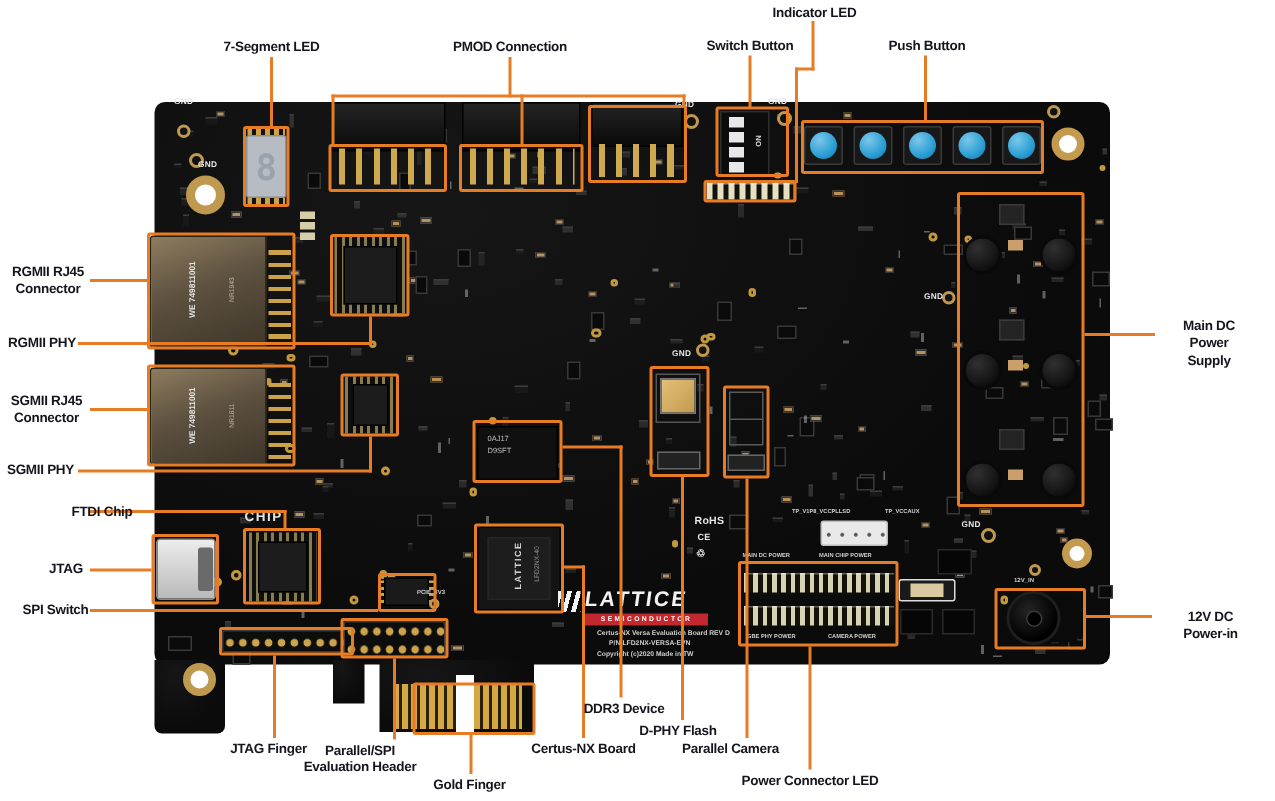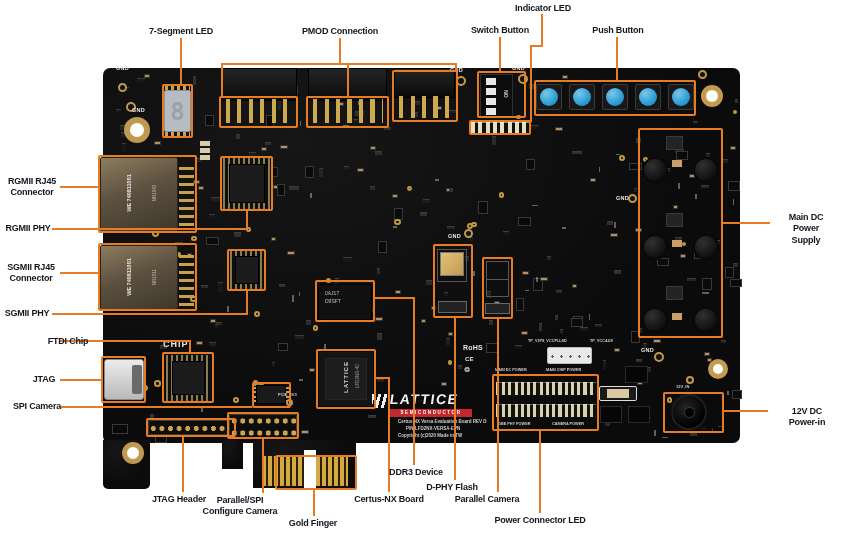--- a/index.html
+++ b/index.html
@@ -534,24 +534,24 @@
   <div class="clabel" style="left:543px;top:3px;">Indicator LED</div>
   <div class="clabel" style="left:618px;top:25px;">Push Button</div>
   <div class="clabel" style="left:32px;top:176px;">RGMII RJ45
 Connector</div>
   <div class="clabel" style="left:28px;top:223px;">RGMII PHY</div>
   <div class="clabel" style="left:31px;top:262px;">SGMII RJ45
 Connector</div>
   <div class="clabel" style="left:27px;top:308px;">SGMII PHY</div>
   <div class="clabel" style="left:36px;top:336px;margin-left:32px;">FTDI Chip</div>
   <div class="clabel" style="left:44px;top:374px;">JTAG</div>
-  <div class="clabel" style="left:37px;top:401px;">SPI Camera</div>
-  <div class="clabel" style="left:179px;top:494px;">JTAG Header</div>
+  <div class="clabel" style="left:37px;top:401px;">SPI Switch</div>
+  <div class="clabel" style="left:179px;top:494px;">JTAG Finger</div>
   <div class="clabel" style="left:240px;top:495px;">Parallel/SPI
-Configure Camera</div>
+Evaluation Header</div>
   <div class="clabel" style="left:313px;top:518px;">Gold Finger</div>
   <div class="clabel" style="left:389px;top:494px;">Certus-NX Board</div>
   <div class="clabel" style="left:416px;top:467px;">DDR3 Device</div>
   <div class="clabel" style="left:452px;top:482px;">D-PHY Flash</div>
   <div class="clabel" style="left:487px;top:494px;">Parallel Camera</div>
   <div class="clabel" style="left:540px;top:515px;">Power Connector LED</div>
   <div class="clabel" style="left:806px;top:212px;">Main DC Power
 Supply</div>
   <div class="clabel" style="left:807px;top:406px;">12V DC Power-in</div>
 

